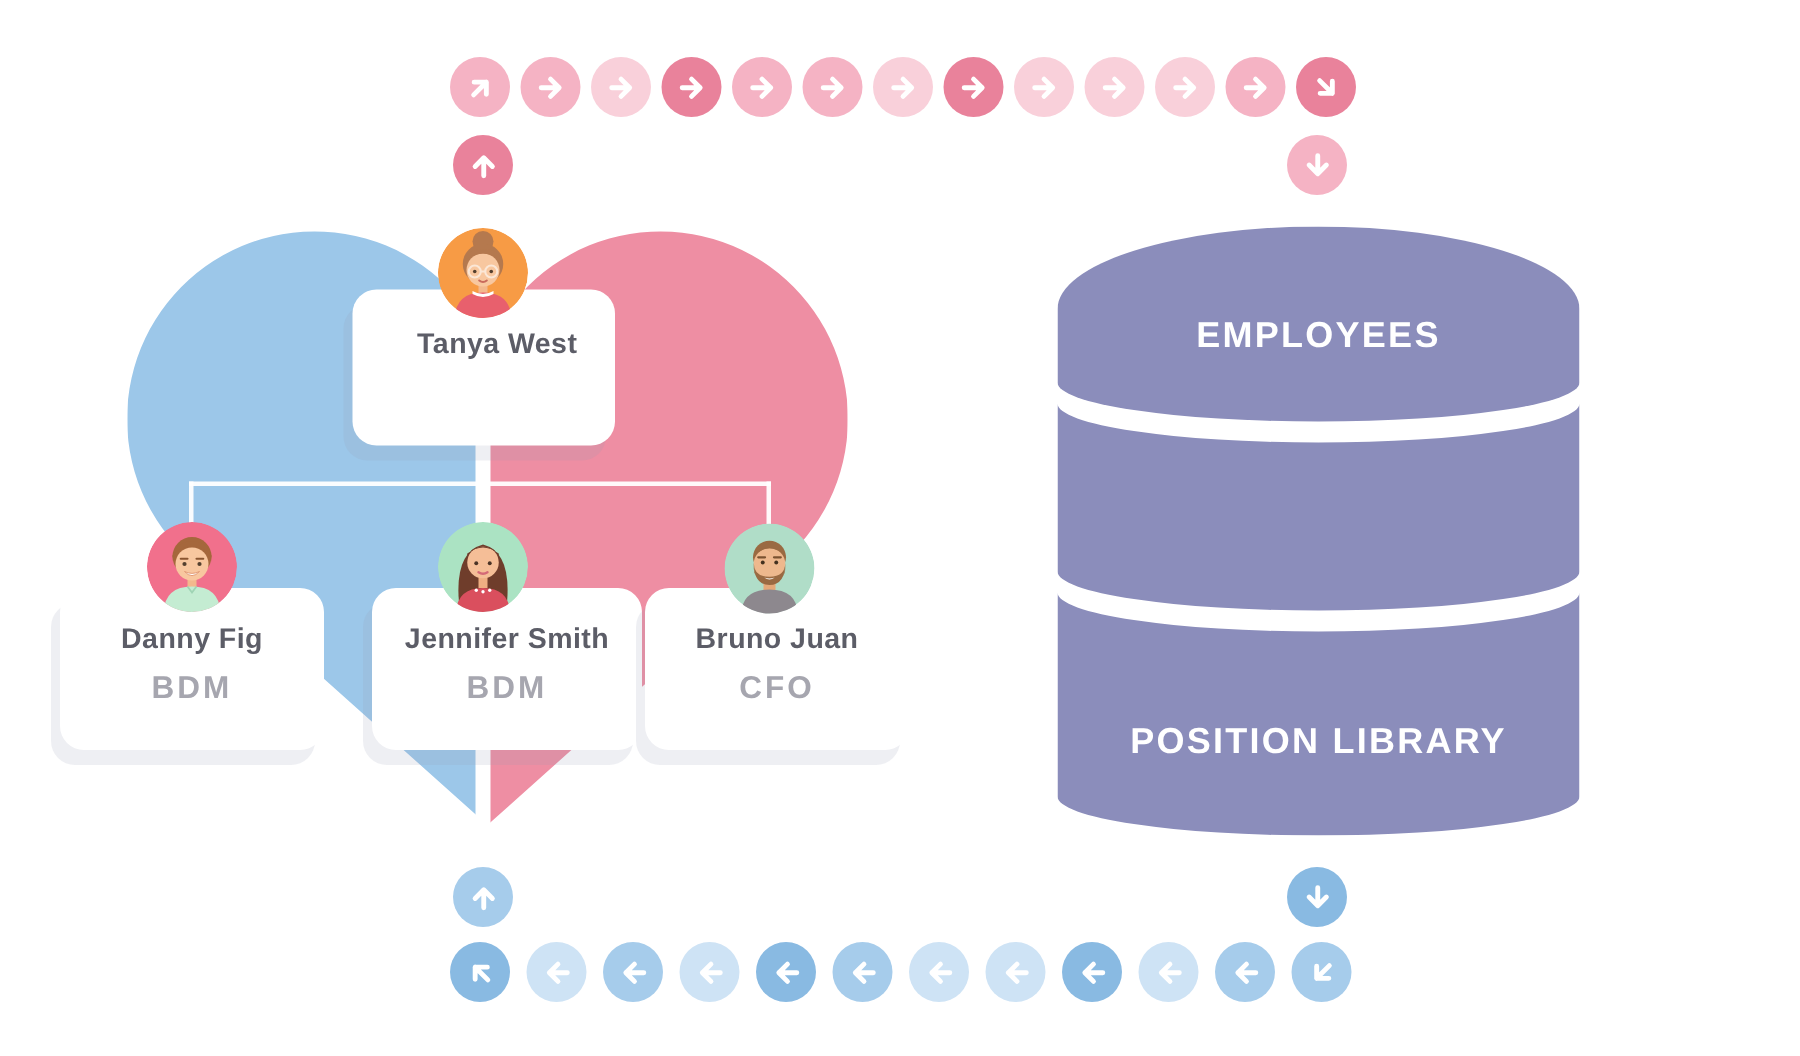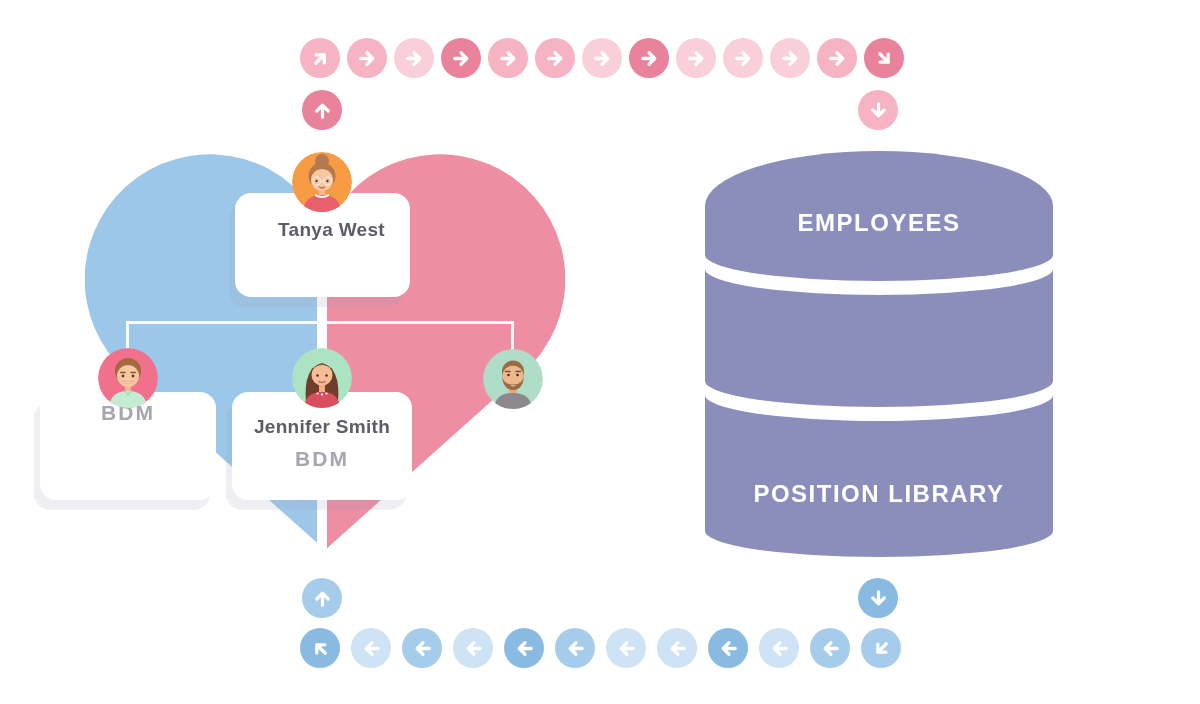--- a/index.html
+++ b/index.html
@@ -23,21 +23,21 @@
   .connector{position:absolute;background:rgba(255,255,255,0.95);}
   .conn-h{left:126px;top:321px;width:388px;height:3px;}
   .conn-v-left{left:126px;top:321px;width:3px;height:31px;}
   .conn-v-right{left:511px;top:321px;width:3px;height:31px;}
 
   .person-card{position:absolute;background:#fff;border-radius:16px;
                box-shadow:-6px 10px 0 rgba(150,155,180,0.16);
                text-align:center;}
   .card-ceo{left:235px;top:193px;width:175px;height:104px;}
   .card-danny{left:40px;top:392px;width:176px;height:108px;}
-  .card-jennifer{left:232px;top:392px;width:180px;height:108px;}
+  .card-jennifer{left:248px;top:392px;width:180px;height:108px;}
   .card-bruno{left:430px;top:392px;width:176px;height:108px;}
   .person-name{margin-top:24px;font-size:19px;font-weight:bold;color:#5C5D67;letter-spacing:0.3px;}
   .card-ceo .person-name{margin-top:26px;padding-left:18px;}
   .person-title{margin-top:9px;font-size:21px;font-weight:bold;color:#A6A6AF;letter-spacing:2px;}
 
   .avatar{position:absolute;width:60px;height:60px;}
   .avatar svg{width:60px;height:60px;display:block;}
   .avatar-tanya{left:292px;top:152px;}
   .avatar-danny{left:98px;top:348px;}
   .avatar-jennifer{left:292px;top:348px;}
@@ -226,25 +226,30 @@
 
   <div class="connector conn-h"></div>
   <div class="connector conn-v-left"></div>
   <div class="connector conn-v-right"></div>
 
   <div class="person-card card-ceo">
     <div class="person-name">Tanya West</div>
   </div>
 
   <div class="person-card card-danny">
+    <div class="person-name">Danny Fig</div>
     <div class="person-title">BDM</div>
   </div>
   <div class="person-card card-jennifer">
     <div class="person-name">Jennifer Smith</div>
     <div class="person-title">BDM</div>
+  </div>
+  <div class="person-card card-bruno">
+    <div class="person-name">Bruno Juan</div>
+    <div class="person-title">CFO</div>
   </div>
 
   <div class="avatar avatar-tanya">
     <svg viewBox="0 0 60 60">
       <defs>
           <clipPath id="avc1">
             <circle cx="30" cy="30" r="30"></circle>
           </clipPath>
         </defs>
       <g clip-path="url(#avc1)">

